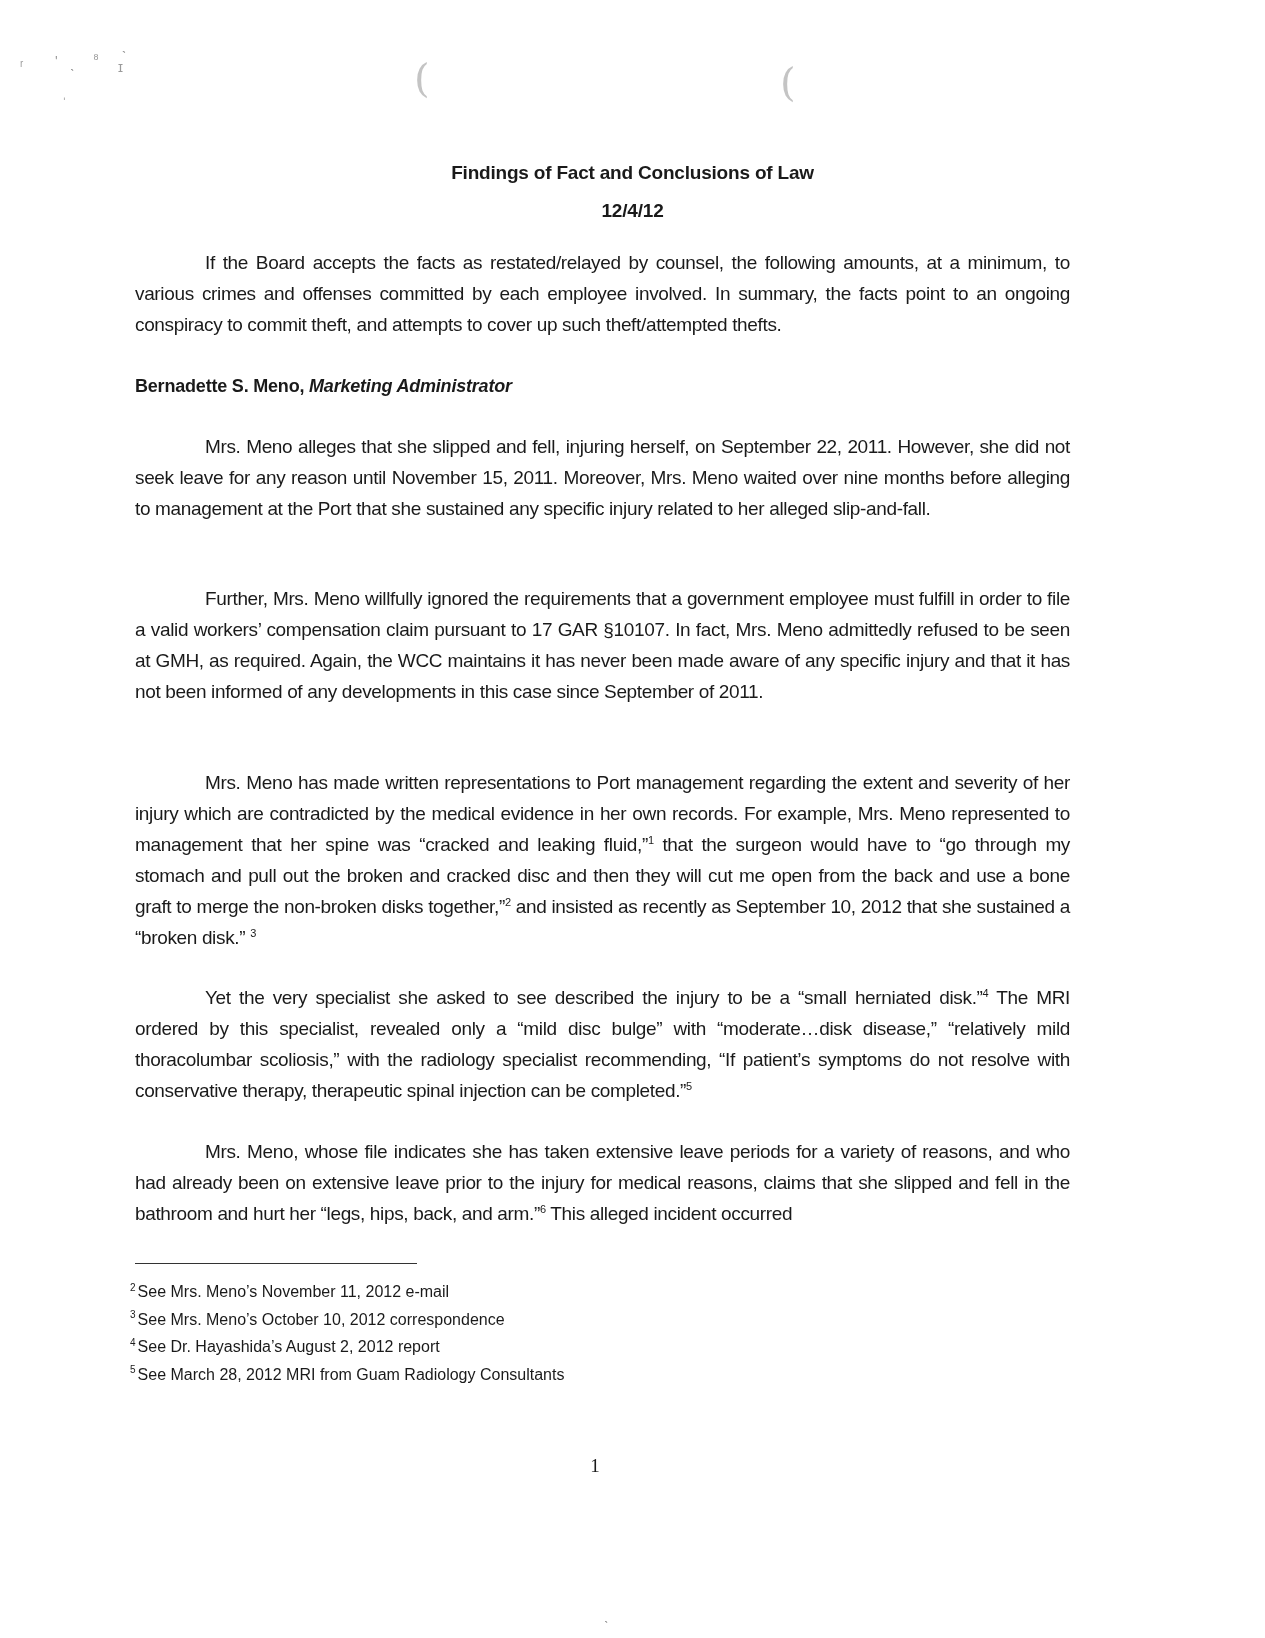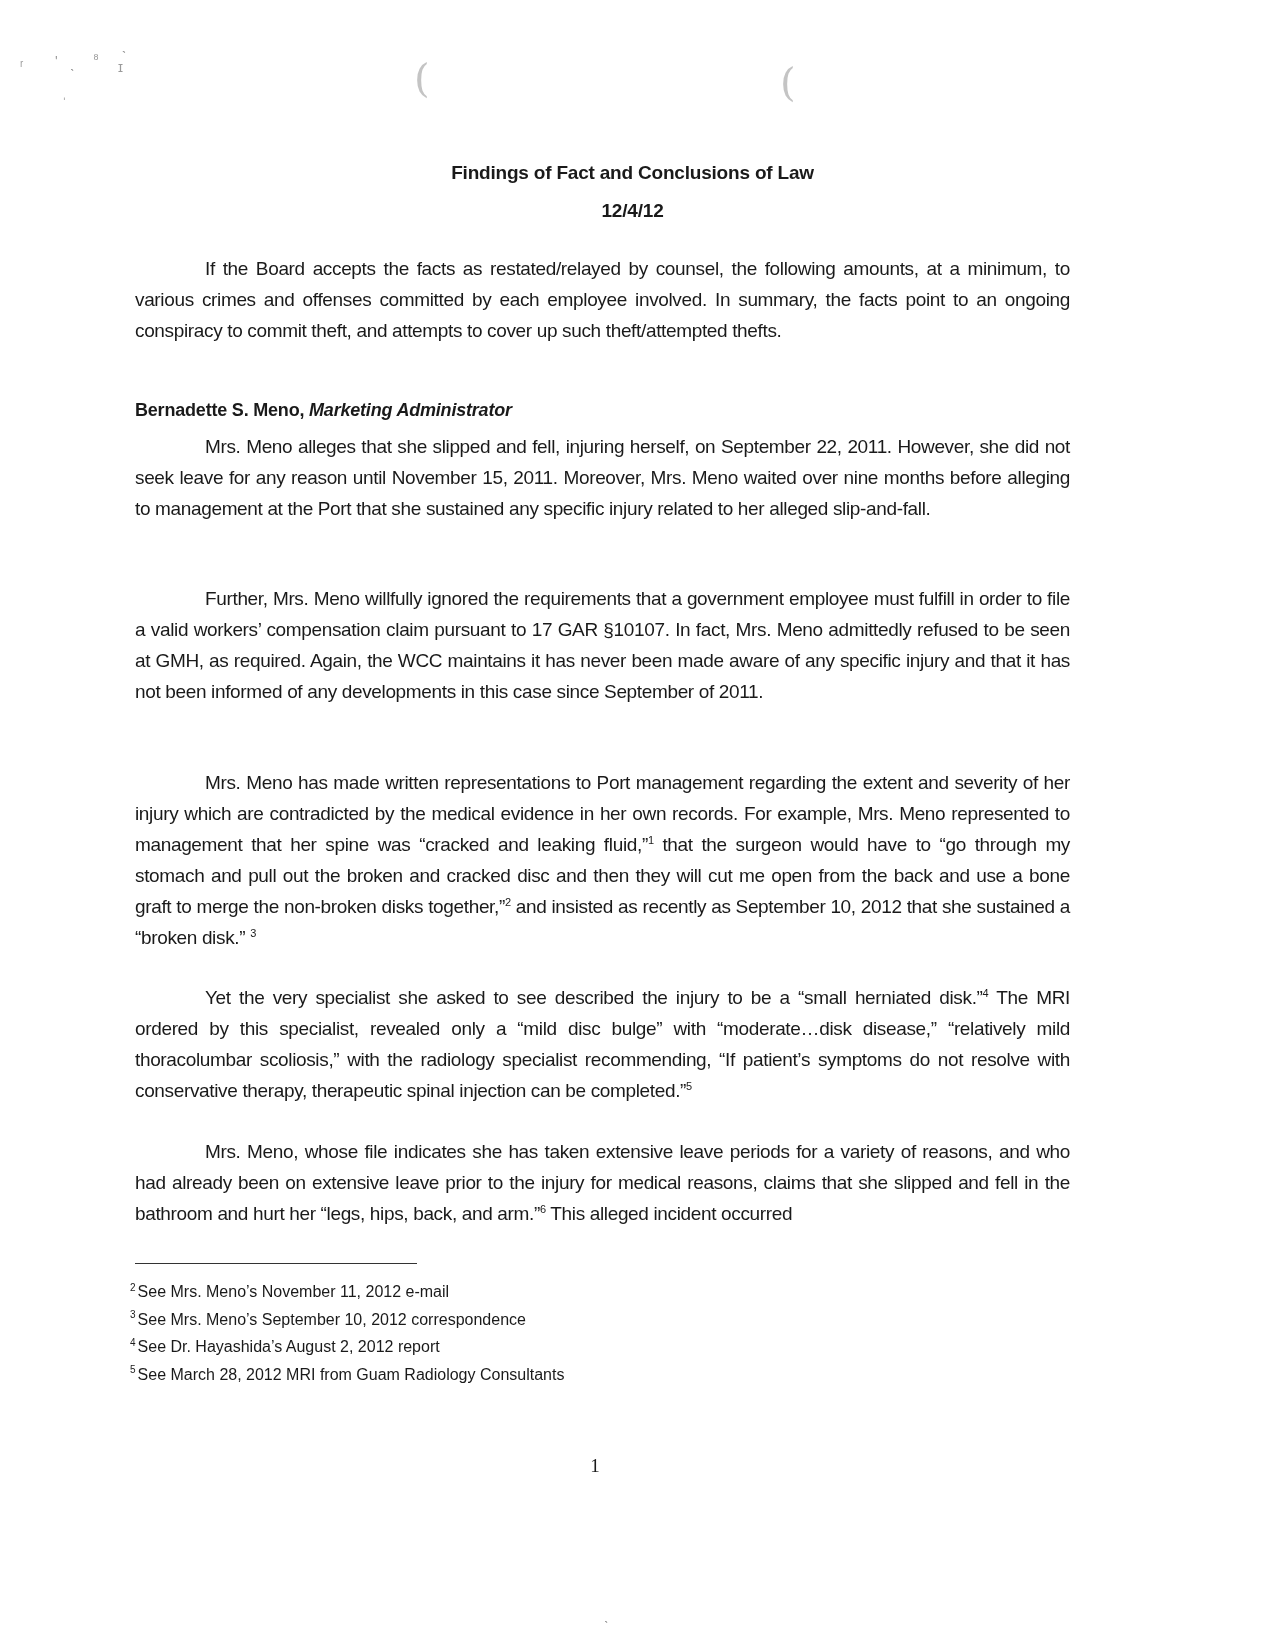--- a/index.html
+++ b/index.html
@@ -14,21 +14,21 @@
       position: absolute; left: 0; width: 1265px; text-align: center;
       font-weight: bold; font-size: 19px; letter-spacing: -0.2px;
     }
     .para {
       position: absolute; left: 135px; width: 935px;
       font-size: 19px; line-height: 31px; text-align: justify;
       letter-spacing: -0.35px;
     }
     .para .indent { display: inline-block; width: 70px; }
     .heading {
-      position: absolute; left: 135px; font-size: 18px; font-weight: bold; letter-spacing: -0.2px; margin-top: 24px;
+      position: absolute; left: 135px; font-size: 18px; font-weight: bold; letter-spacing: -0.2px;
     }
     .heading em { font-style: italic; }
     sup { font-size: 11px; line-height: 0; vertical-align: super; }
     .fn-rule {
       position: absolute; left: 135px; top: 1263px; width: 282px; height: 0;
       border-top: 1.5px solid #333;
     }
     .footnotes { position: absolute; left: 130px; top: 1278px; }
     .fn { font-size: 16px; line-height: 27.5px; white-space: nowrap; }
     .fn sup { font-size: 10px; margin-right: 2px; }
@@ -48,37 +48,37 @@
   <span class="speck" style="left:93px;top:51px;">⁸</span>
   <span class="speck" style="left:118px;top:60px;">ɪ</span>
   <span class="speck" style="left:122px;top:38px;">ˎ</span>
   <span class="speck" style="left:62px;top:96px;">ˈ</span>
   <span class="mark-paren" style="left:414px;top:58px;">(</span>
   <span class="mark-paren" style="left:780px;top:62px;">(</span>
 
   <div class="title" style="top:162px;">Findings of Fact and Conclusions of Law</div>
   <div class="title" style="top:200px;">12/4/12</div>
 
-  <div class="para" style="top:253px;"><span class="indent"></span><span>If the Board accepts the facts as restated/relayed by counsel, the following amounts, at a minimum, to various crimes and offenses committed by each employee involved. In summary, the facts point to an ongoing conspiracy to commit theft, and attempts to cover up such theft/attempted thefts.</span></div>
+  <div class="para" style="top:247px;"><span class="indent"></span><span>If the Board accepts the facts as restated/relayed by counsel, the following amounts, at a minimum, to various crimes and offenses committed by each employee involved. In summary, the facts point to an ongoing conspiracy to commit theft, and attempts to cover up such theft/attempted thefts.</span></div>
 
   <div class="heading" style="top:376px;"><span>Bernadette S. Meno,</span> <em>Marketing Administrator</em></div>
 
   <div class="para" style="top:431px;"><span class="indent"></span><span>Mrs. Meno alleges that she slipped and fell, injuring herself, on September 22, 2011. However, she did not seek leave for any reason until November 15, 2011. Moreover, Mrs. Meno waited over nine months before alleging to management at the Port that she sustained any specific injury related to her alleged slip-and-fall.</span></div>
 
   <div class="para" style="top:583px;"><span class="indent"></span><span>Further, Mrs. Meno willfully ignored the requirements that a government employee must fulfill in order to file a valid workers’ compensation claim pursuant to 17 GAR §10107. In fact, Mrs. Meno admittedly refused to be seen at GMH, as required. Again, the WCC maintains it has never been made aware of any specific injury and that it has not been informed of any developments in this case since September of 2011.</span></div>
 
   <div class="para" style="top:767px;"><span class="indent"></span><span>Mrs. Meno has made written representations to Port management regarding the extent and severity of her injury which are contradicted by the medical evidence in her own records. For example, Mrs. Meno represented to management that her spine was “cracked and leaking fluid,”</span><sup>1</sup><span> that the surgeon would have to “go through my stomach and pull out the broken and cracked disc and then they will cut me open from the back and use a bone graft to merge the non-broken disks together,”</span><sup>2</sup><span> and insisted as recently as September 10, 2012 that she sustained a “broken disk.” </span><sup>3</sup></div>
 
   <div class="para" style="top:982px;"><span class="indent"></span><span>Yet the very specialist she asked to see described the injury to be a “small herniated disk.”</span><sup>4</sup><span> The MRI ordered by this specialist, revealed only a “mild disc bulge” with “moderate…disk disease,” “relatively mild thoracolumbar scoliosis,” with the radiology specialist recommending, “If patient’s symptoms do not resolve with conservative therapy, therapeutic spinal injection can be completed.”</span><sup>5</sup></div>
 
   <div class="para" style="top:1136px;"><span class="indent"></span><span>Mrs. Meno, whose file indicates she has taken extensive leave periods for a variety of reasons, and who had already been on extensive leave prior to the injury for medical reasons, claims that she slipped and fell in the bathroom and hurt her “legs, hips, back, and arm.”</span><sup>6</sup><span> This alleged incident occurred</span></div>
 
   <div class="fn-rule"></div>
   <div class="footnotes">
     <div class="fn"><sup>2</sup><span>See Mrs. Meno’s November 11, 2012 e-mail</span></div>
-    <div class="fn"><sup>3</sup><span>See Mrs. Meno’s September 10, 2012 correspondence</span></div>
+    <div class="fn"><sup>3</sup><span>See Mrs. Meno’s October 10, 2012 correspondence</span></div>
     <div class="fn"><sup>4</sup><span>See Dr. Hayashida’s August 2, 2012 report</span></div>
     <div class="fn"><sup>5</sup><span>See March 28, 2012 MRI from Guam Radiology Consultants</span></div>
   </div>
 
   <div class="page-number">1</div>
   <span class="speck" style="left:604px;top:1620px;">ˋ</span>
 </div>
 
 </body></html>

